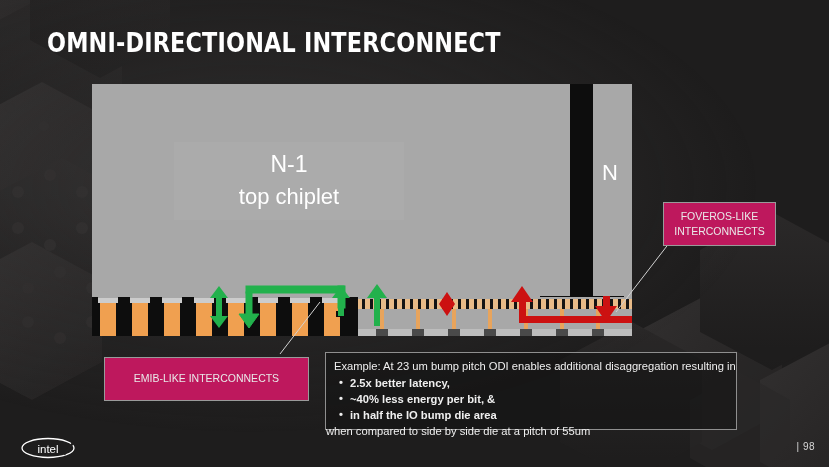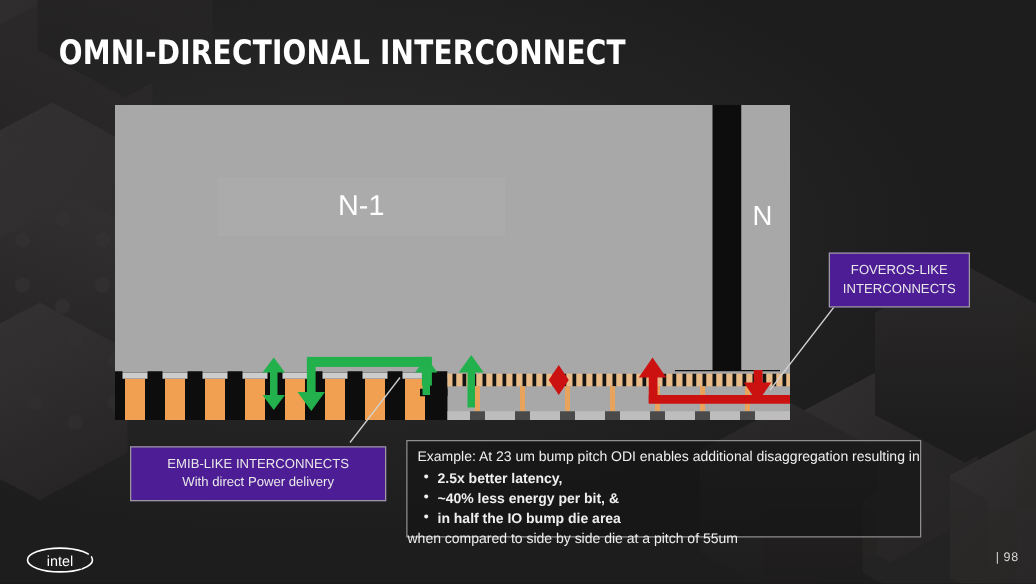--- a/index.html
+++ b/index.html
@@ -62,21 +62,21 @@
   .substrate{position:absolute;left:0;top:32px;width:274px;height:7px;background:#bdbdbd;}
   .sub-pad{position:absolute;top:0;width:12px;height:7px;background:#4a4a4a;}
   .notch{position:absolute;left:244px;top:14px;width:22px;height:6px;background:#0d0d0d;}
 
   
   .arw{position:absolute;}
   .arw svg{display:block;}
 
   
   .callout{
-    position:absolute;border:1px solid #9a9a9a;background:#4c1d95;
+    position:absolute;border:1px solid #9a9a9a;background:#be185d;
     color:#e9e9e9;font-size:10.5px;line-height:1.45;
     display:flex;align-items:center;justify-content:center;text-align:center;
   }
   .callout .ln{display:block;}
   .leader{position:absolute;}
   .leader svg{display:block;}
 
   .infobox{
     position:absolute;left:325px;top:352px;width:412px;height:78px;
     border:1px solid #8f8f8f;background:rgba(18,18,18,.55);
@@ -161,20 +161,21 @@
   <div class="bg-vignette"></div>
 
   <div class="title">OMNI-DIRECTIONAL INTERCONNECT</div>
 
   <div class="diagram">
 
     <div class="die-top"></div>
 
     <div class="die-label">
       <span class="l1">N-1</span>
+      <span class="l2">top chiplet</span>
     </div>
 
     <div class="n-pillar"></div>
     <div class="n-foot"></div>
     <div class="n-label">N</div>
 
     <div class="band">
 
       <div class="band-left">
         <div class="pillar" style="left:8px">
@@ -316,21 +317,20 @@
   </div>
   <div class="leader" style="left:612px;top:240px;width:70px;height:78px;">
     <svg width="70" height="78" viewBox="0 0 70 78">
       <line x1="58" y1="2" x2="4" y2="72" stroke="#d2d2d2" stroke-width="1"></line>
     </svg>
   </div>
 
   <div class="callout" style="left:104px;top:357px;width:203px;height:42px;">
     <div>
       <span class="ln">EMIB-LIKE INTERCONNECTS</span>
-      <span class="ln">With direct Power delivery</span>
     </div>
   </div>
 
   <div class="callout" style="left:663px;top:202px;width:111px;height:42px;">
     <div>
       <span class="ln">FOVEROS-LIKE</span>
       <span class="ln">INTERCONNECTS</span>
     </div>
   </div>
 

